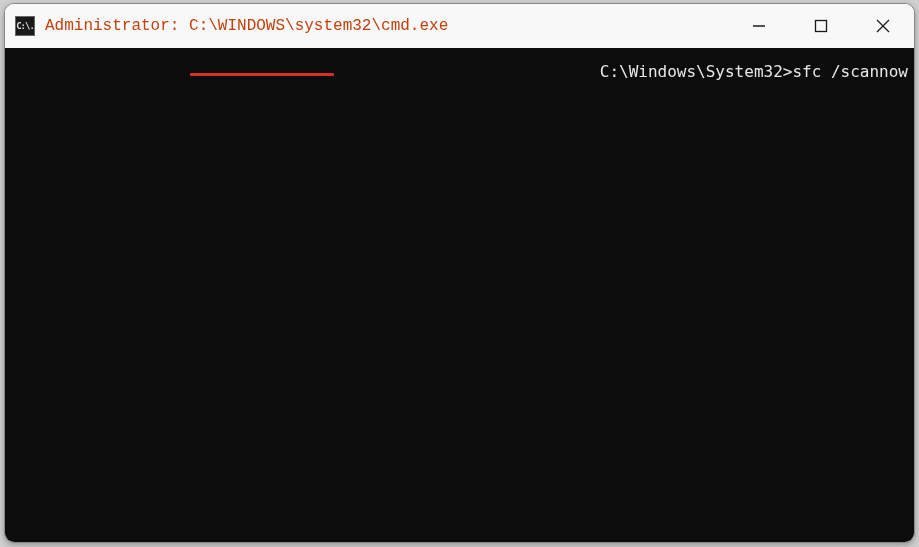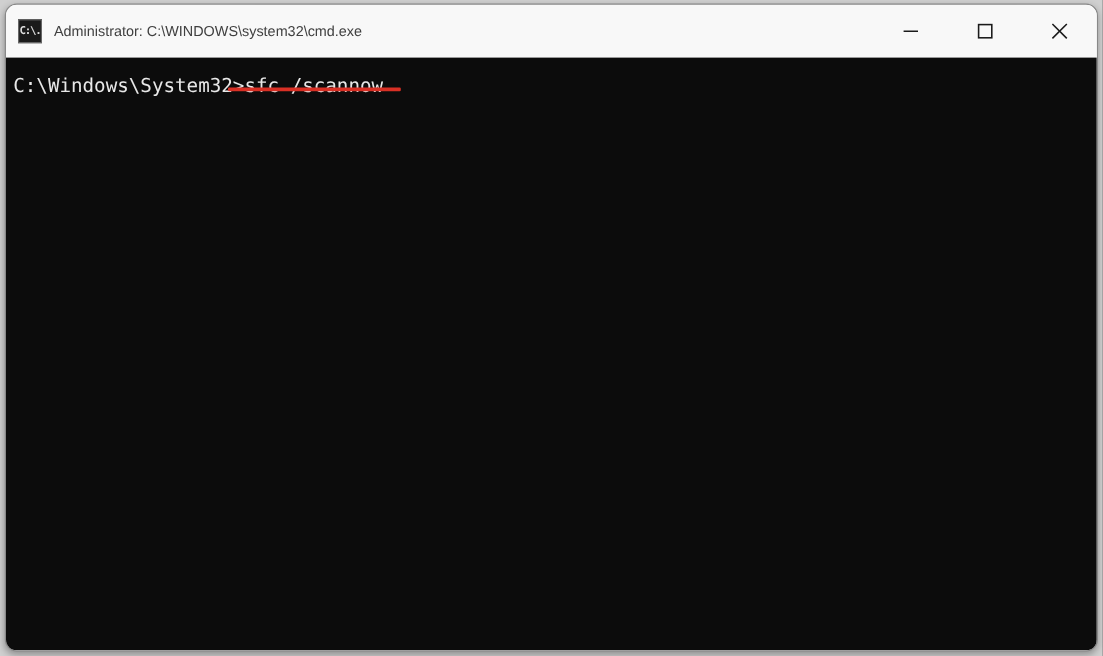--- a/index.html
+++ b/index.html
@@ -45,23 +45,24 @@
       align-items: center;
       justify-content: center;
       margin-right: 10px;
       color: #dcdcdc;
       font-size: 9px;
       font-family: Consolas, monospace;
       letter-spacing: -1px;
       font-weight: bold;
     }
     .title-text {
-      font-size: 12px;
-      color: #404040;
+      font-size: 16px;
+      color: #c2410c;
       flex: 1;
+      font-family: Liberation Mono, monospace;
     }
     .window-controls {
       display: flex;
       height: 100%;
     }
     .win-btn {
       width: 62px;
       height: 100%;
       display: flex;
       align-items: center;
@@ -78,20 +79,21 @@
       background: #0c0c0c;
       padding: 14px 6px;
       font-family: Consolas, "Lucida Console", monospace;
       font-size: 16px;
       color: #e8e8e8;
       position: relative;
     }
     .term-line {
       white-space: pre;
       line-height: 1.3;
+      text-align: right;
     }
     .underline {
       position: absolute;
       height: 3px;
       background: #d93025;
       border-radius: 1px;
     }
   </style>
 </head>
 <body>

